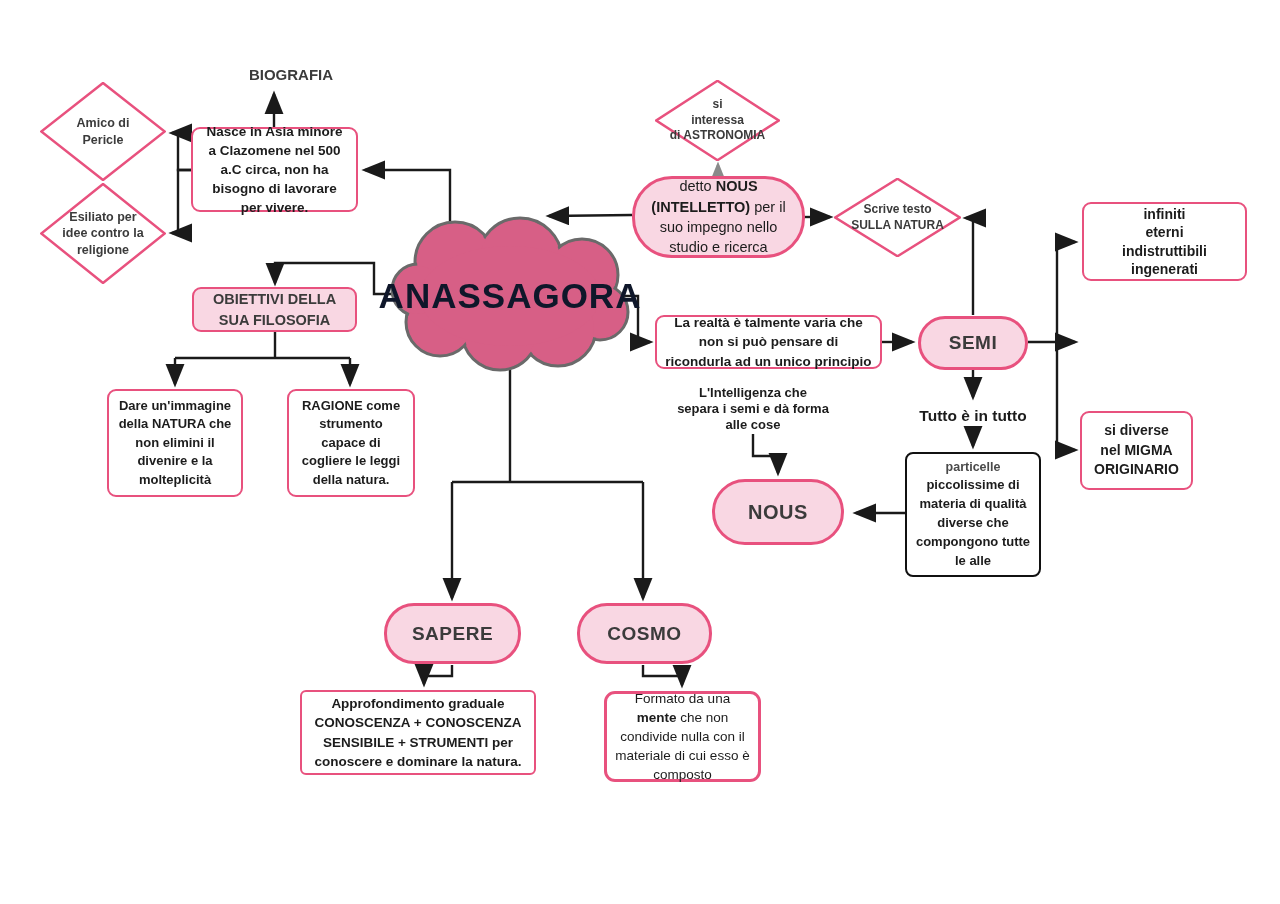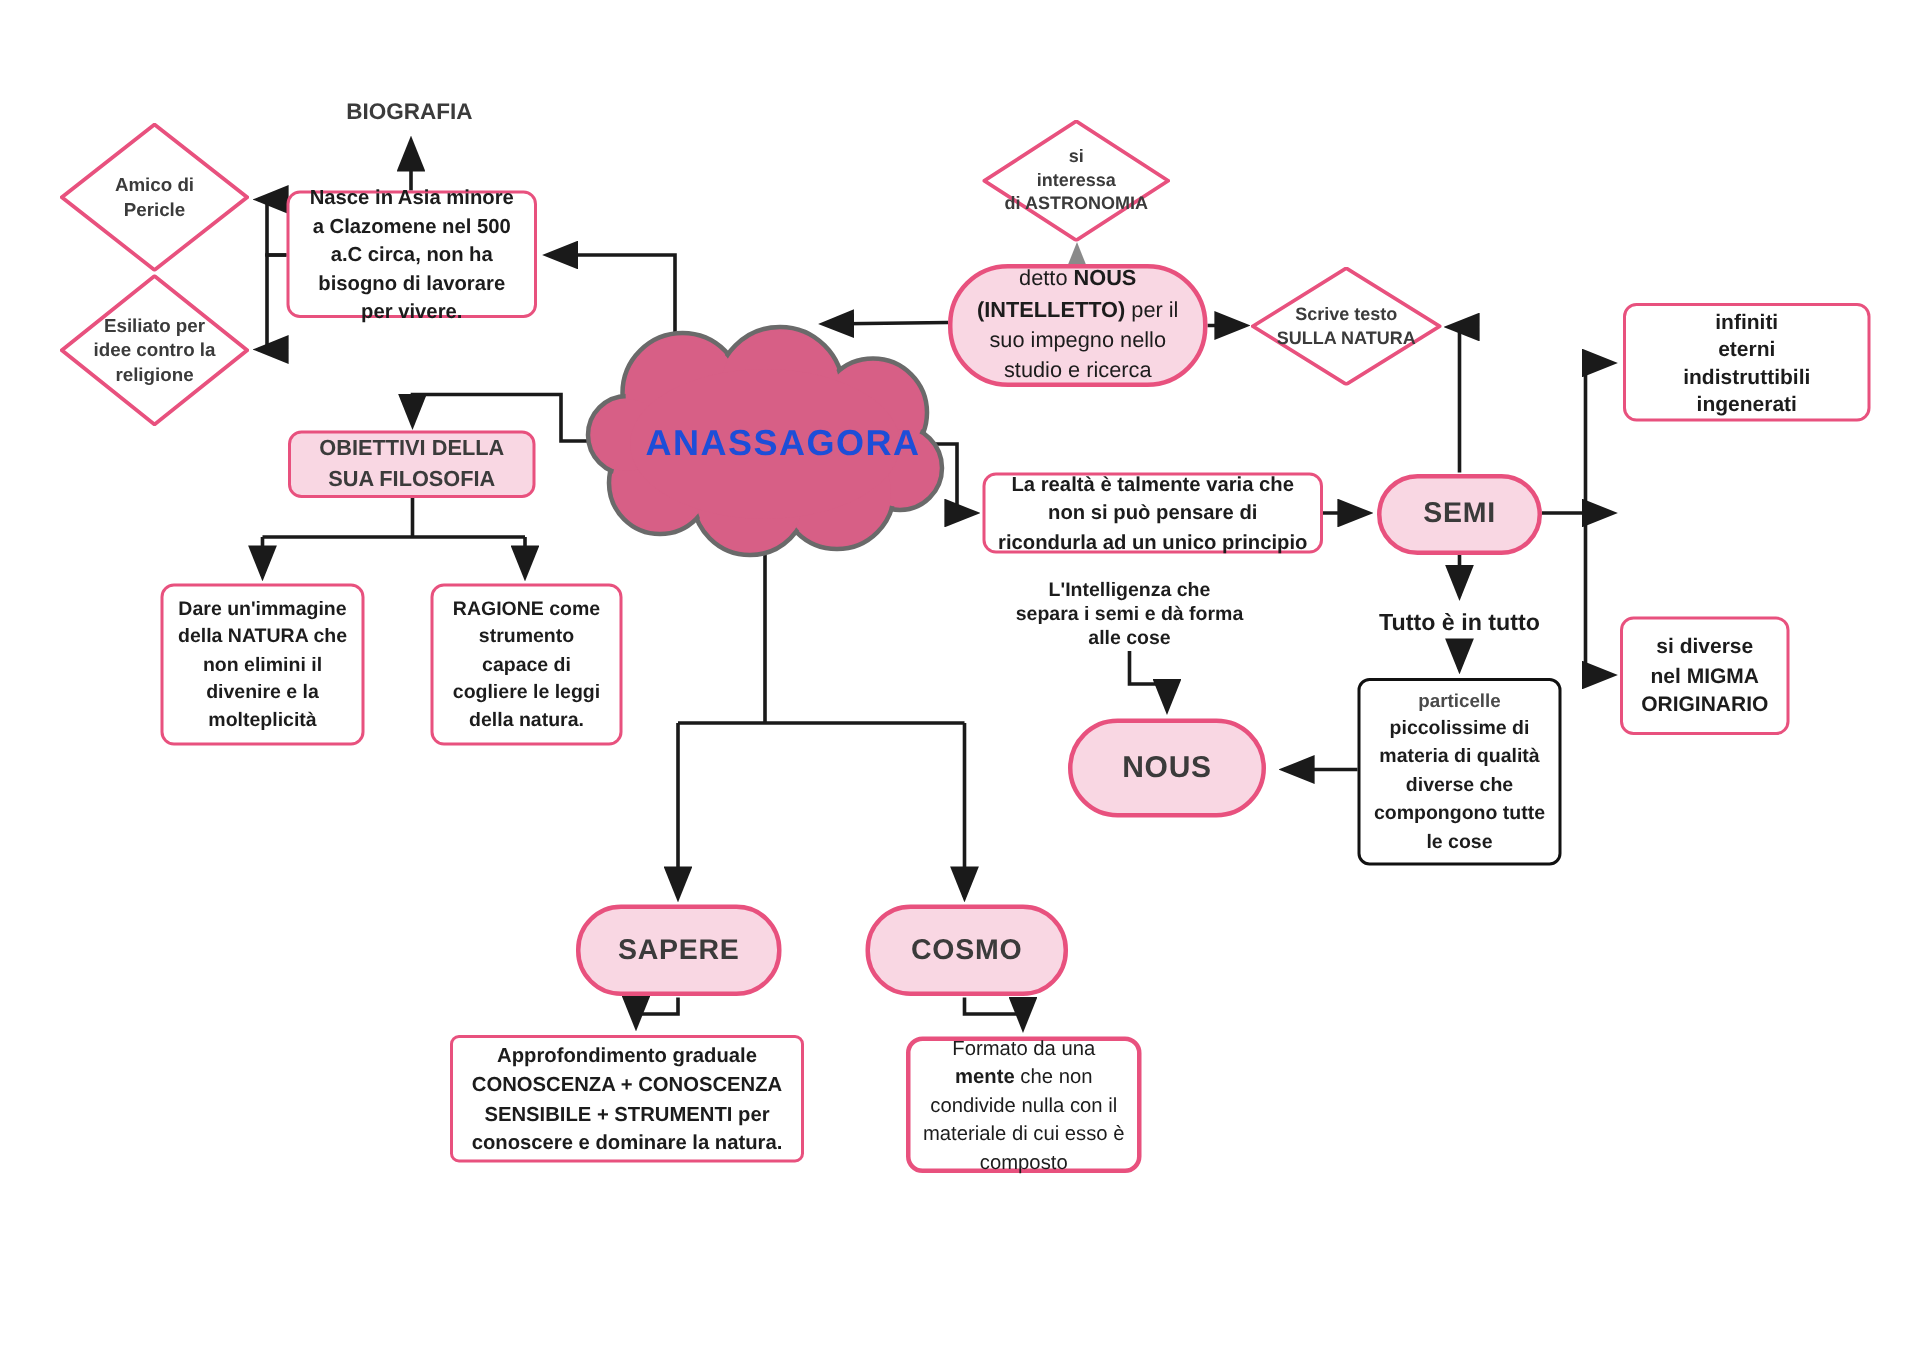--- a/index.html
+++ b/index.html
@@ -30,21 +30,21 @@
        flex-direction:column;line-height:1.45;}
   .box.thick{border-width:3px;}
   .pill{background:var(--pink-fill);border:3px solid var(--pink-border);
         font-weight:bold;color:var(--heading-text);letter-spacing:.5px;}
   .pill.big{font-size:19px;}
   .diamond{background:transparent;border:none;}
   .diamond svg{position:absolute;left:0;top:0;width:100%;height:100%;}
   .diamond-shape{fill:#ffffff;stroke:var(--pink-border);stroke-width:2.5;vector-effect:non-scaling-stroke;}
   .dtext{position:relative;z-index:1;font-weight:bold;font-size:12.5px;line-height:1.3;color:var(--heading-text);}
   .freelabel{font-weight:bold;color:var(--heading-text);}
-  .cloud-label{font-weight:bold;font-size:24px;letter-spacing:1px;color:#1d4ed8;margin-left:12px;}
+  .cloud-label{font-weight:bold;font-size:35px;letter-spacing:1px;color:#0f172a;}
   .mixed{font-weight:normal;}
   .mixed b{font-weight:bold;}
   .ptitle{font-size:12.5px;color:#4A4A4A;font-weight:bold;}
   .pbody{font-weight:bold;color:var(--body-text);}
 </style>
 </head>
 <body>
 
 <div id="canvas">
 
@@ -108,21 +108,21 @@
           <circle cx="418" cy="290" r="24"></circle>
         <ellipse cx="510" cy="296" rx="90" ry="50"></ellipse>
       </g>
     </g>
   </svg>
 
   <div class="node cloud-label" style="left:405px;top:276px;width:210px;height:40px;">
     <span>ANASSAGORA</span>
   </div>
 
-  <div class="node freelabel" style="left:211px;top:63px;width:124px;height:22px;font-size:15px;">
+  <div class="node freelabel" style="left:229px;top:63px;width:124px;height:22px;font-size:15px;">
     <span>BIOGRAFIA</span>
   </div>
   <div class="node freelabel" style="left:908px;top:405px;width:130px;height:22px;font-size:15.5px;color:#1C1C1C;">
     <span>Tutto è in tutto</span>
   </div>
   <div class="node freelabel" style="left:665px;top:385px;width:176px;height:48px;font-size:13px;line-height:1.25;color:#1C1C1C;">
     <span>L'Intelligenza che
 separa i semi e dà forma
 alle cose</span>
   </div>
@@ -180,21 +180,21 @@
   <div class="node box" style="left:655px;top:315px;width:227px;height:54px;">
     <span>La realtà è talmente varia che non si può pensare di ricondurla ad un unico principio</span>
   </div>
   <div class="node box" style="left:1080px;top:411px;width:113px;height:79px;font-size:14px;">
     <span>si diverse
 nel MIGMA
 ORIGINARIO</span>
   </div>
   <div class="node box blackbox" style="left:905px;top:452px;width:136px;height:125px;">
     <span class="ptitle">particelle</span>
-    <span class="pbody">piccolissime di materia di qualità diverse che compongono tutte le cose</span>
+    <span class="pbody">piccolissime di materia di qualità diverse che compongono tutte le alle</span>
   </div>
   <div class="node box" style="left:300px;top:690px;width:236px;height:85px;border-radius:6px;">
     <span>Approfondimento graduale CONOSCENZA + CONOSCENZA SENSIBILE + STRUMENTI per conoscere e dominare la natura.</span>
   </div>
   <div class="node box thick mixed" style="left:604px;top:691px;width:157px;height:91px;font-size:13.5px;border-radius:11px;">
     <span><span>Formato da una </span><b>mente</b><span> che non condivide nulla con il materiale di cui esso è composto</span></span>
   </div>
 
   <div class="node pill mixed" style="left:632px;top:176px;width:173px;height:82px;border-radius:40px;font-size:14.5px;letter-spacing:0;color:#1C1C1C;line-height:1.4;padding:15px 6px;">
     <span><span>detto </span><b>NOUS (INTELLETTO)</b><span> per il suo impegno nello studio e ricerca</span></span>

